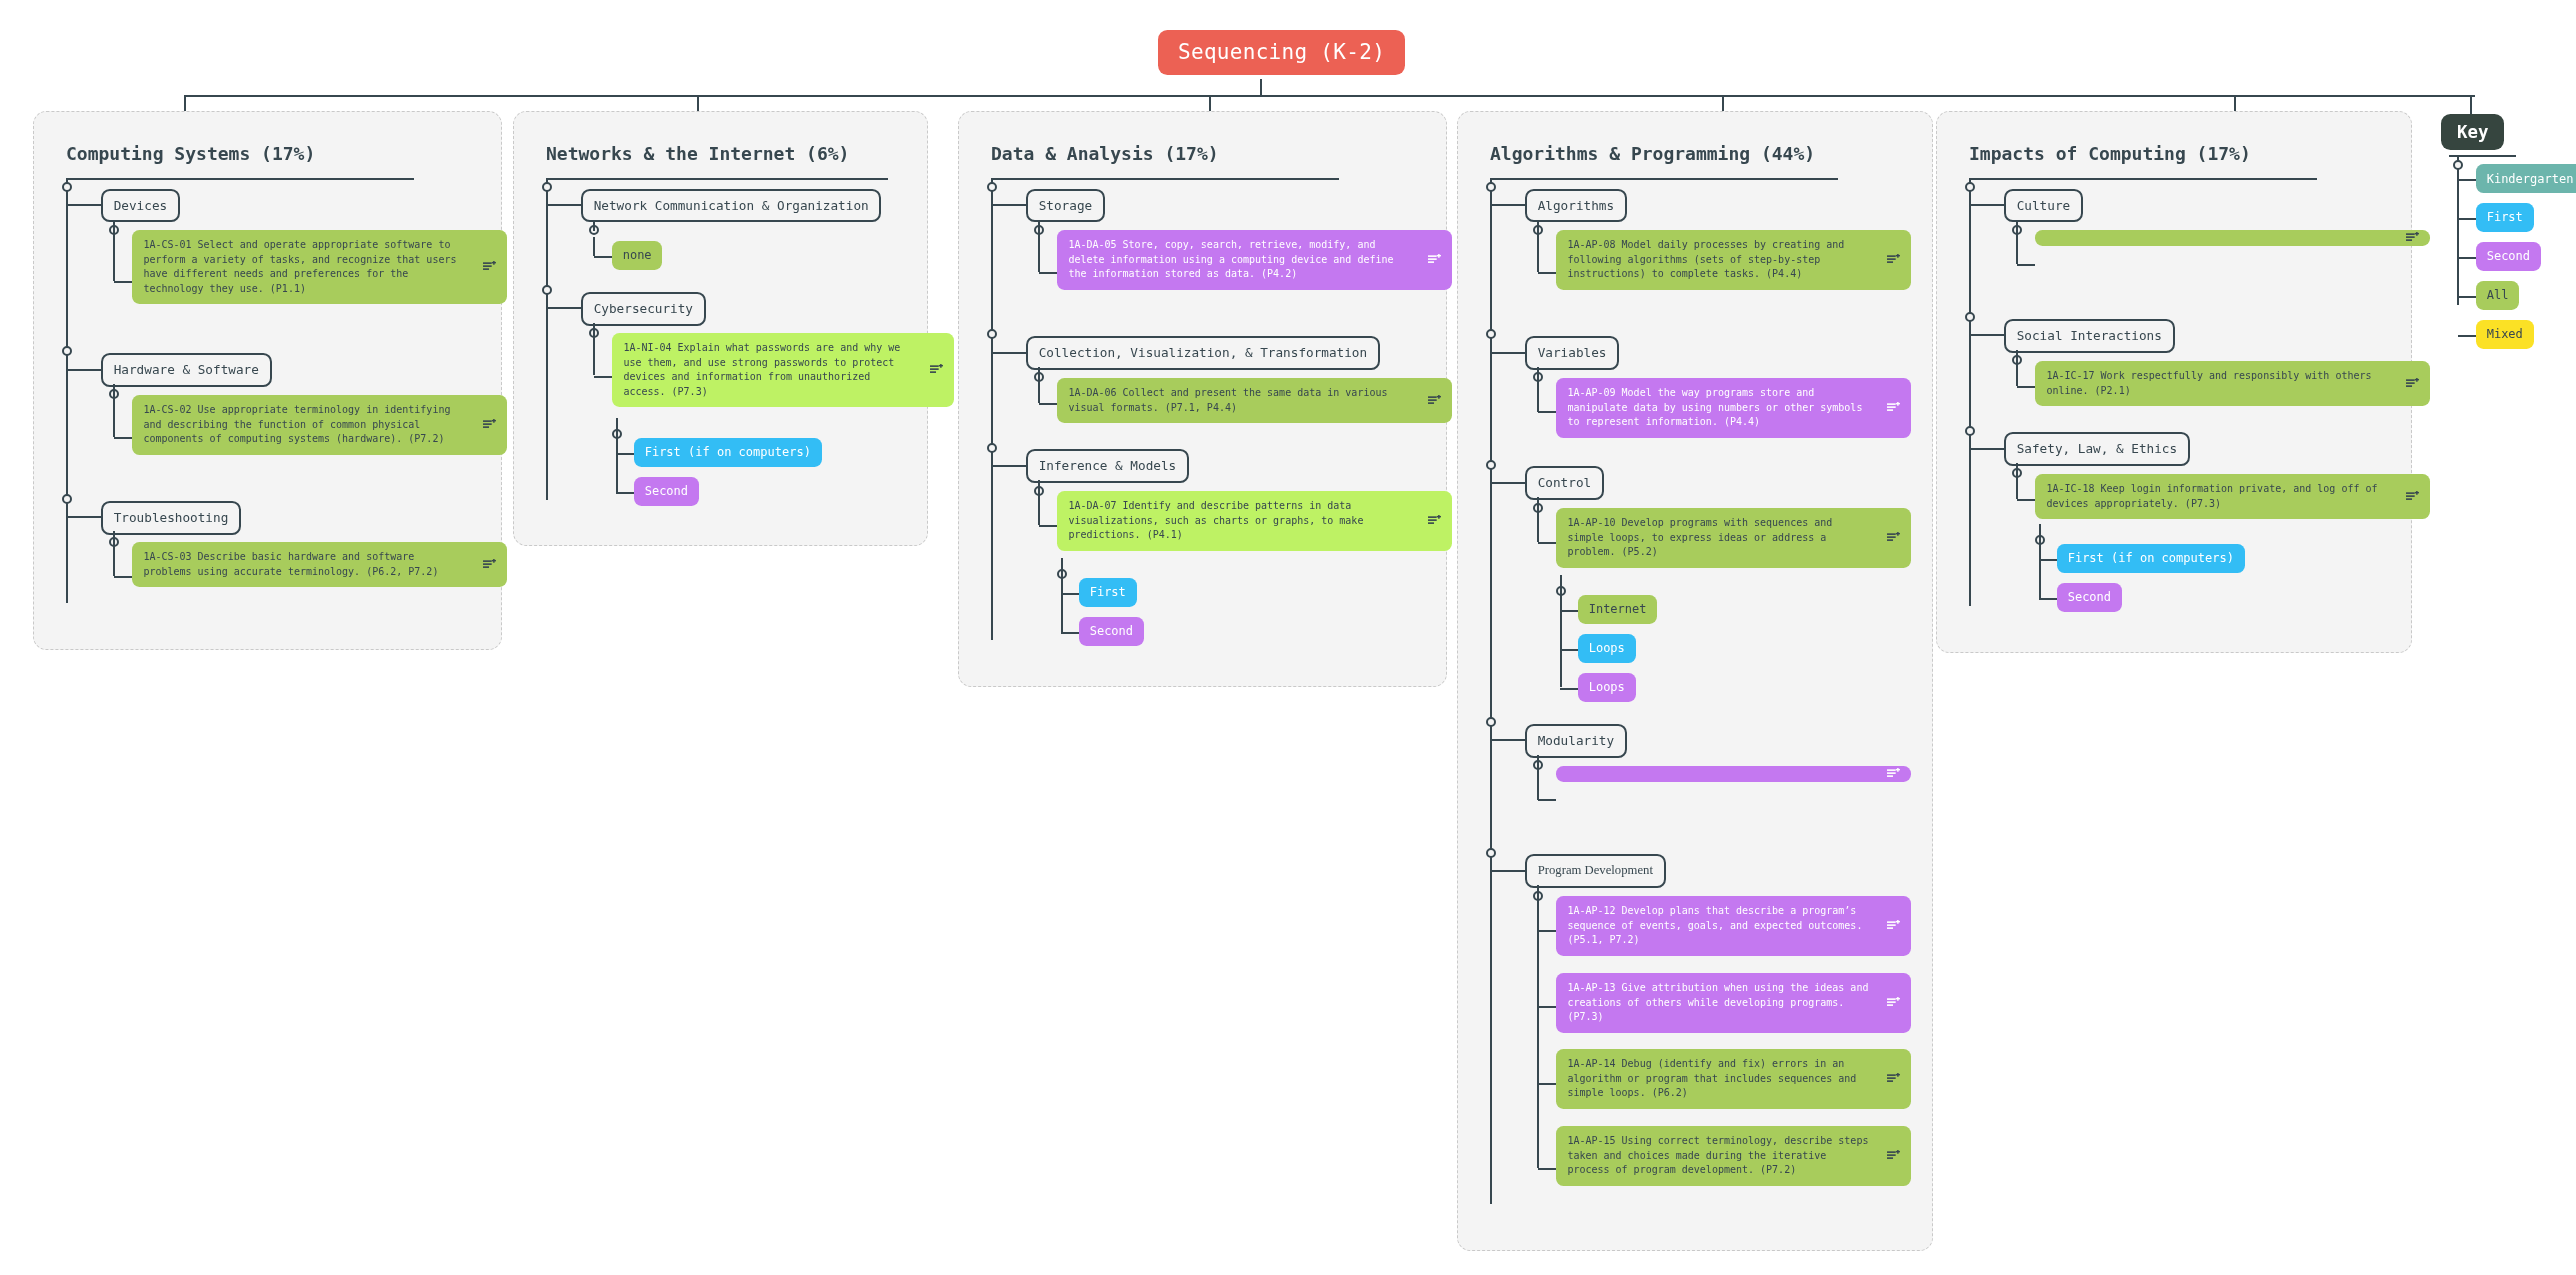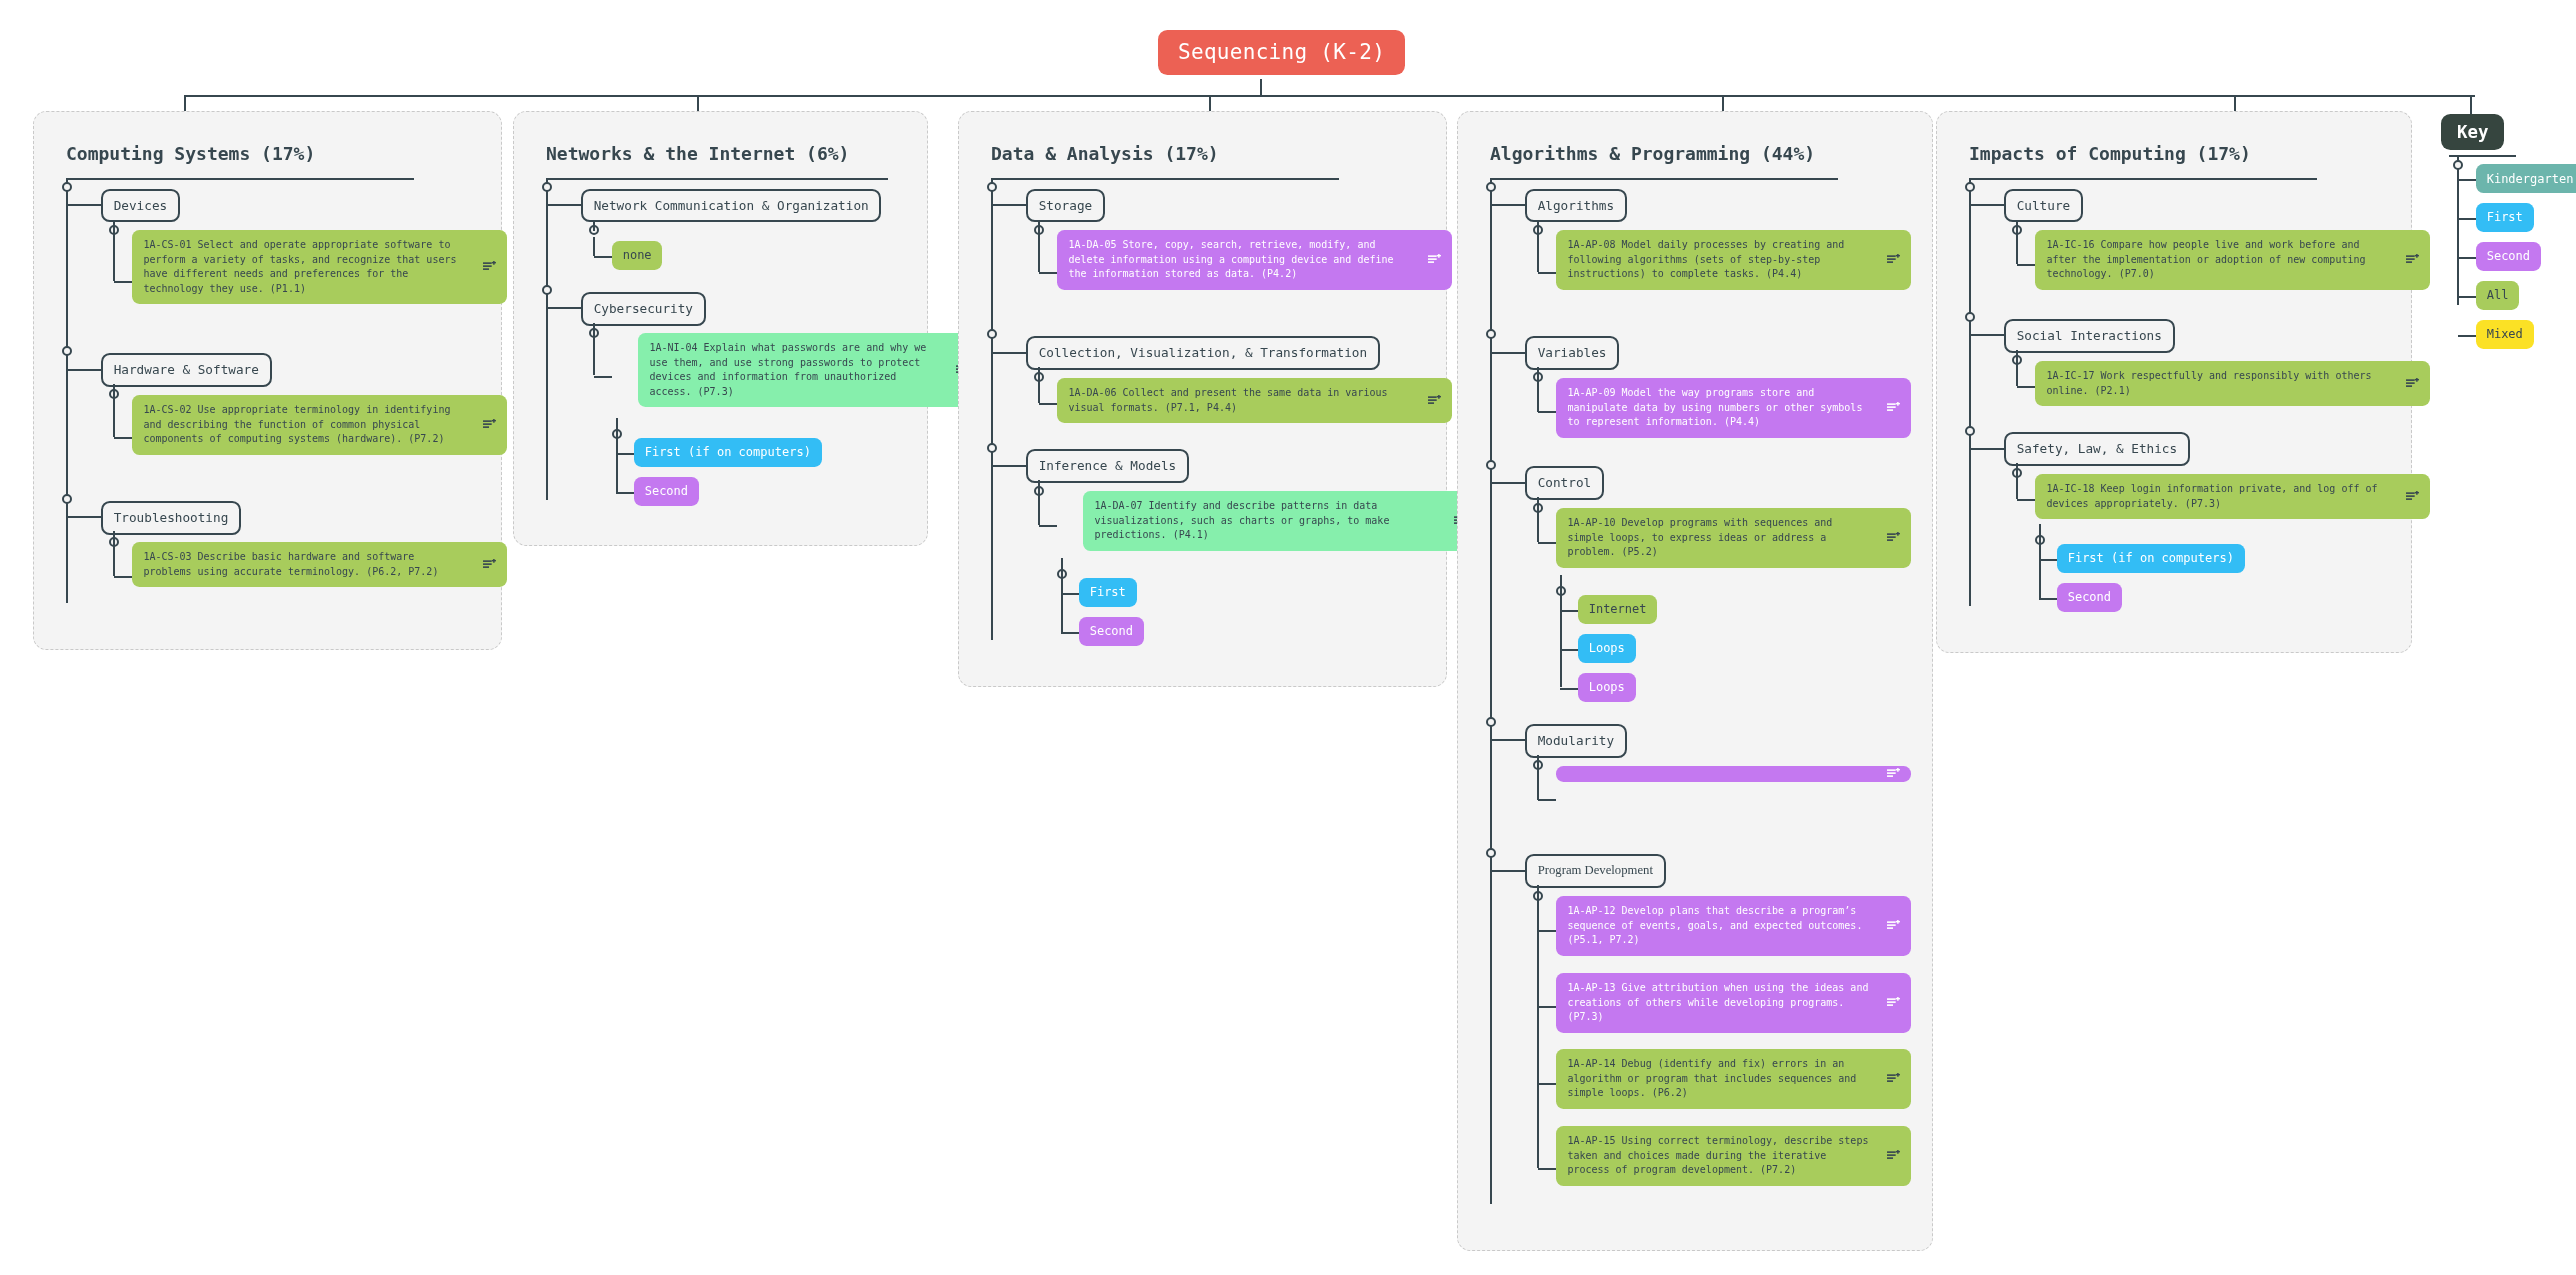--- a/index.html
+++ b/index.html
@@ -73,21 +73,21 @@
   .sub-spine { position: absolute; width: 2px; background: #37474f; }
 
   .card {
     position: absolute;
     border-radius: 7.4px;
     font-size: 10px; line-height: 1.46;
     padding: 8px 40px 8px 11.4px;
   }
   .card .txt { display: block; }
   .card.green  { background: #a8cc5c; color: #37474f; }
-  .card.yellow { background: #86efac; color: #37474f; margin-left: 26px; }
+  .card.yellow { background: #bef264; color: #37474f; }
   .card.purple { background: #c478f0; color: #ffffff; }
 
   .addicon {
     position: absolute; right: 9.4px; top: 50%;
     transform: translateY(-50%);
     width: 14.7px; height: 12px;
   }
 
   .pill {
     position: absolute;
@@ -427,21 +427,20 @@
         <div class="panel-title">Impacts of Computing (17%)</div>
         <div class="tree">
           <div class="spine" style="height: 428px;"></div>
           <div class="spine-top" style="width: 348px;"></div>
           <div class="knob" style="left: -4px; top: 4px;"></div>
           <div class="cat-node" style="left: 35px; top: 10.7px;">Culture</div>
           <div class="elbow" style="left: 0.7px; width: 34px; top: 26px;"></div>
           <div class="knob" style="left: 43px; top: 47px;"></div>
           <div class="sub-spine" style="left: 47px; top: 42px; height: 10.7px;"></div>
           <div class="card green" style="left: 66px; top: 52px; width: 395px;">
-            <span class="txt">1A-IC-16 Compare how people live and work before and after the implementation or adoption of new computing technology. (P7.0)</span>
             <svg viewBox="0 0 22 18" class="addicon">
               <rect x="0" y="2" width="13" height="2.4" fill="currentColor"></rect>
               <rect x="0" y="6.5" width="13" height="2.4" fill="currentColor"></rect>
               <rect x="0" y="11" width="9" height="2.4" fill="currentColor"></rect>
               <rect x="15.2" y="-0.6" width="2.2" height="6.2" fill="currentColor"></rect>
               <rect x="13.2" y="1.4" width="6.2" height="2.2" fill="currentColor"></rect>
             </svg>
           </div>
           <div class="elbow" style="left: 48px; width: 18px; top: 86px;"></div>
           <div class="sub-spine" style="left: 47px; top: 52px; height: 34px;"></div>

